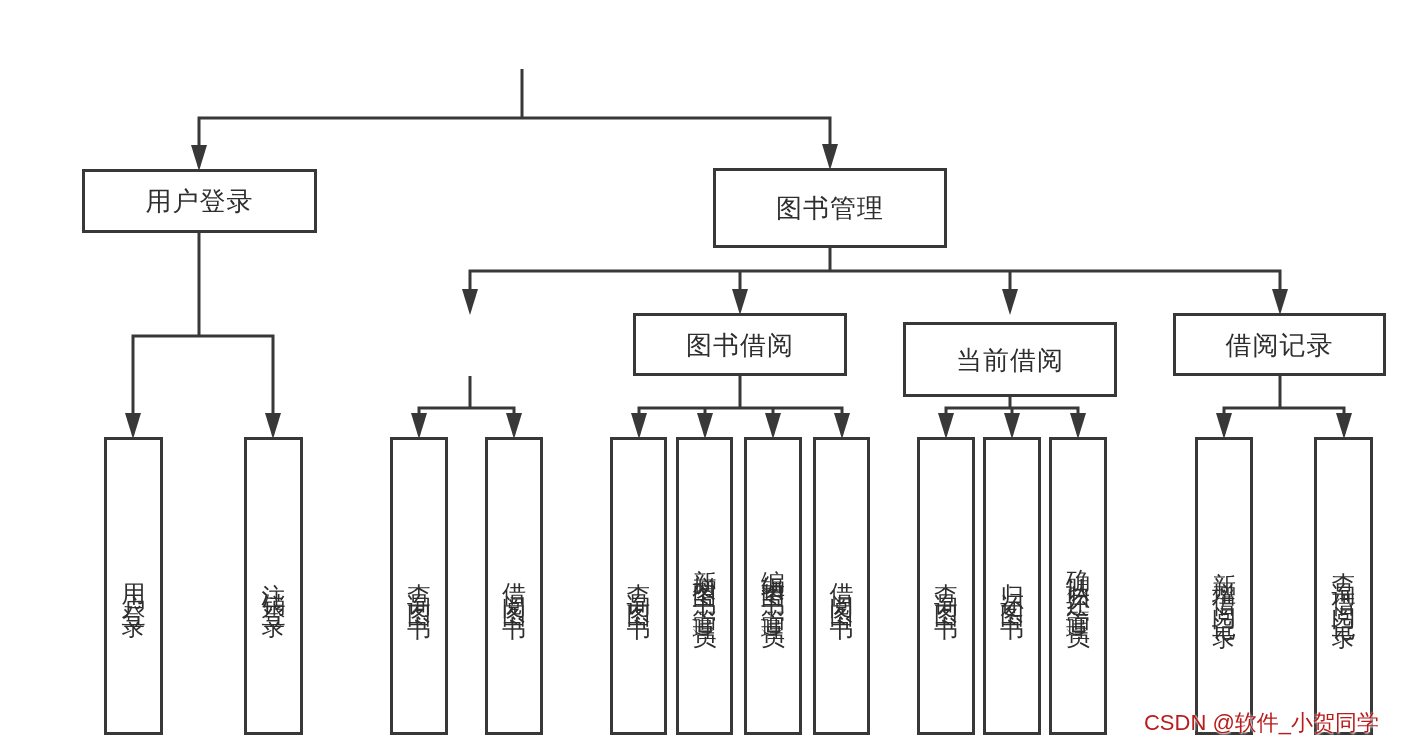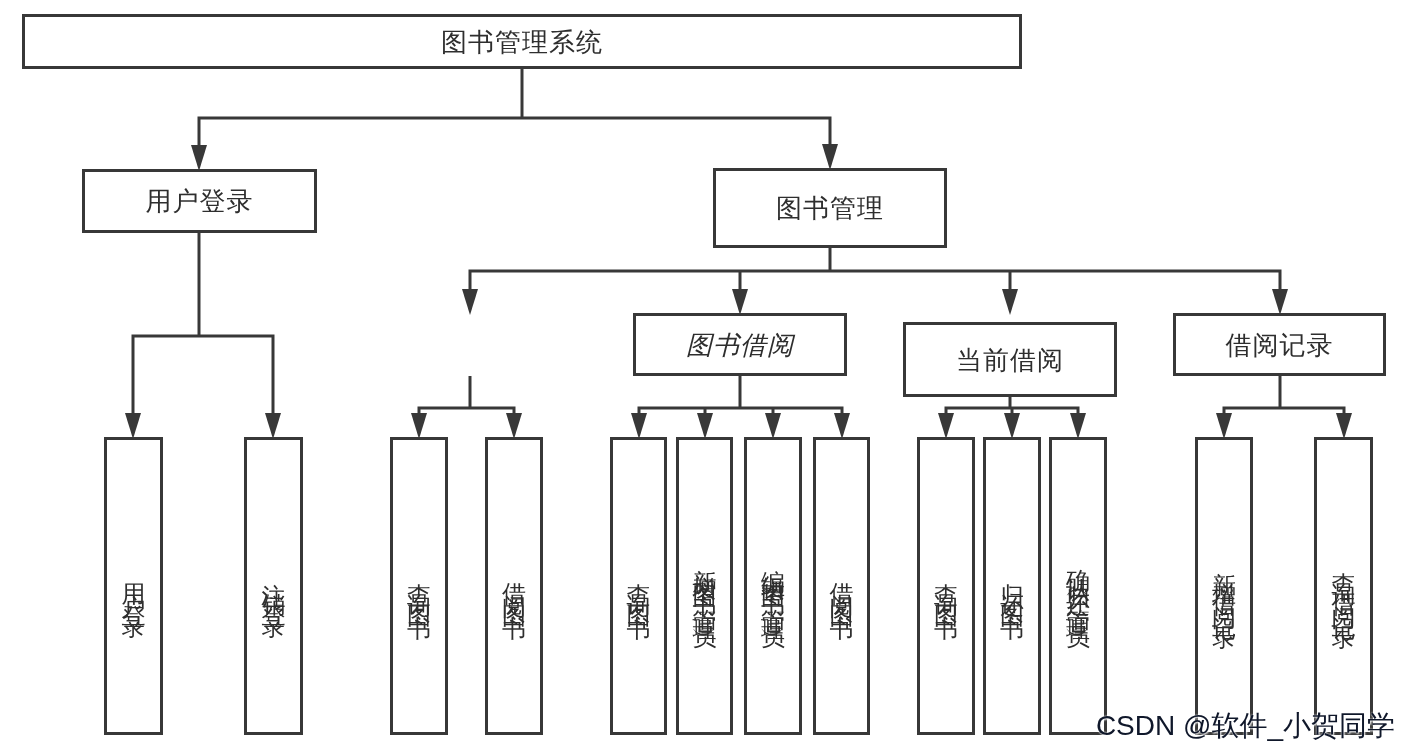--- a/index.html
+++ b/index.html
@@ -37,24 +37,24 @@
     writing-mode: vertical-rl;
     text-orientation: mixed;
     font-size: 24px;
     letter-spacing: 11px;
     line-height: 1;
   }
   .v.tight { letter-spacing: 8px; }
   .watermark {
     position: absolute;
     top: 712px;
-    right: 10px;
-    font-size: 28px;
+    right: 26px;
+    font-size: 22px;
     line-height: 1;
-    color: #0f172a;
+    color: #b91c1c;
     text-shadow: 0 0 2px #ffffff, 1px 1px 2px #ffffff;
     white-space: nowrap;
   }
 </style>
 </head>
 <body>
 
 <div class="stage">
 
   <svg class="connectors" width="1405" height="747" viewBox="0 0 1405 747">
@@ -109,26 +109,25 @@
 
       <polygon points="938,413 954,413 946,439"></polygon>
       <polygon points="1004,413 1020,413 1012,439"></polygon>
       <polygon points="1070,413 1086,413 1078,439"></polygon>
 
       <polygon points="1216,413 1232,413 1224,439"></polygon>
       <polygon points="1336,413 1352,413 1344,439"></polygon>
     </g>
   </svg>
 
-  <div class="node h" style="left:22px; top:14px; width:1000px; height:55px;">图书管理系统</div>
 
   <div class="node h" style="left:82px; top:169px; width:235px; height:64px;">用户登录</div>
   <div class="node h" style="left:713px; top:168px; width:234px; height:80px;">图书管理</div>
 
-  <div class="node h" style="left:633px; top:313px; width:214px; height:63px;font-style:italic;">图书借阅</div>
+  <div class="node h" style="left:633px; top:313px; width:214px; height:63px;">图书借阅</div>
   <div class="node h" style="left:903px; top:304px; width:214px; height:75px;margin-top:18px;">当前借阅</div>
   <div class="node h" style="left:1173px; top:313px; width:213px; height:63px;">借阅记录</div>
 
   <div class="node v" style="left:104px; top:437px; width:59px; height:298px;">用户登录</div>
   <div class="node v" style="left:244px; top:437px; width:59px; height:298px;">注销登录</div>
 
   <div class="node v" style="left:390px; top:437px; width:58px; height:298px;">查询图书</div>
   <div class="node v" style="left:485px; top:437px; width:58px; height:298px;">借阅图书</div>
 
   <div class="node v" style="left:610px; top:437px; width:57px; height:298px;">查询图书</div>

